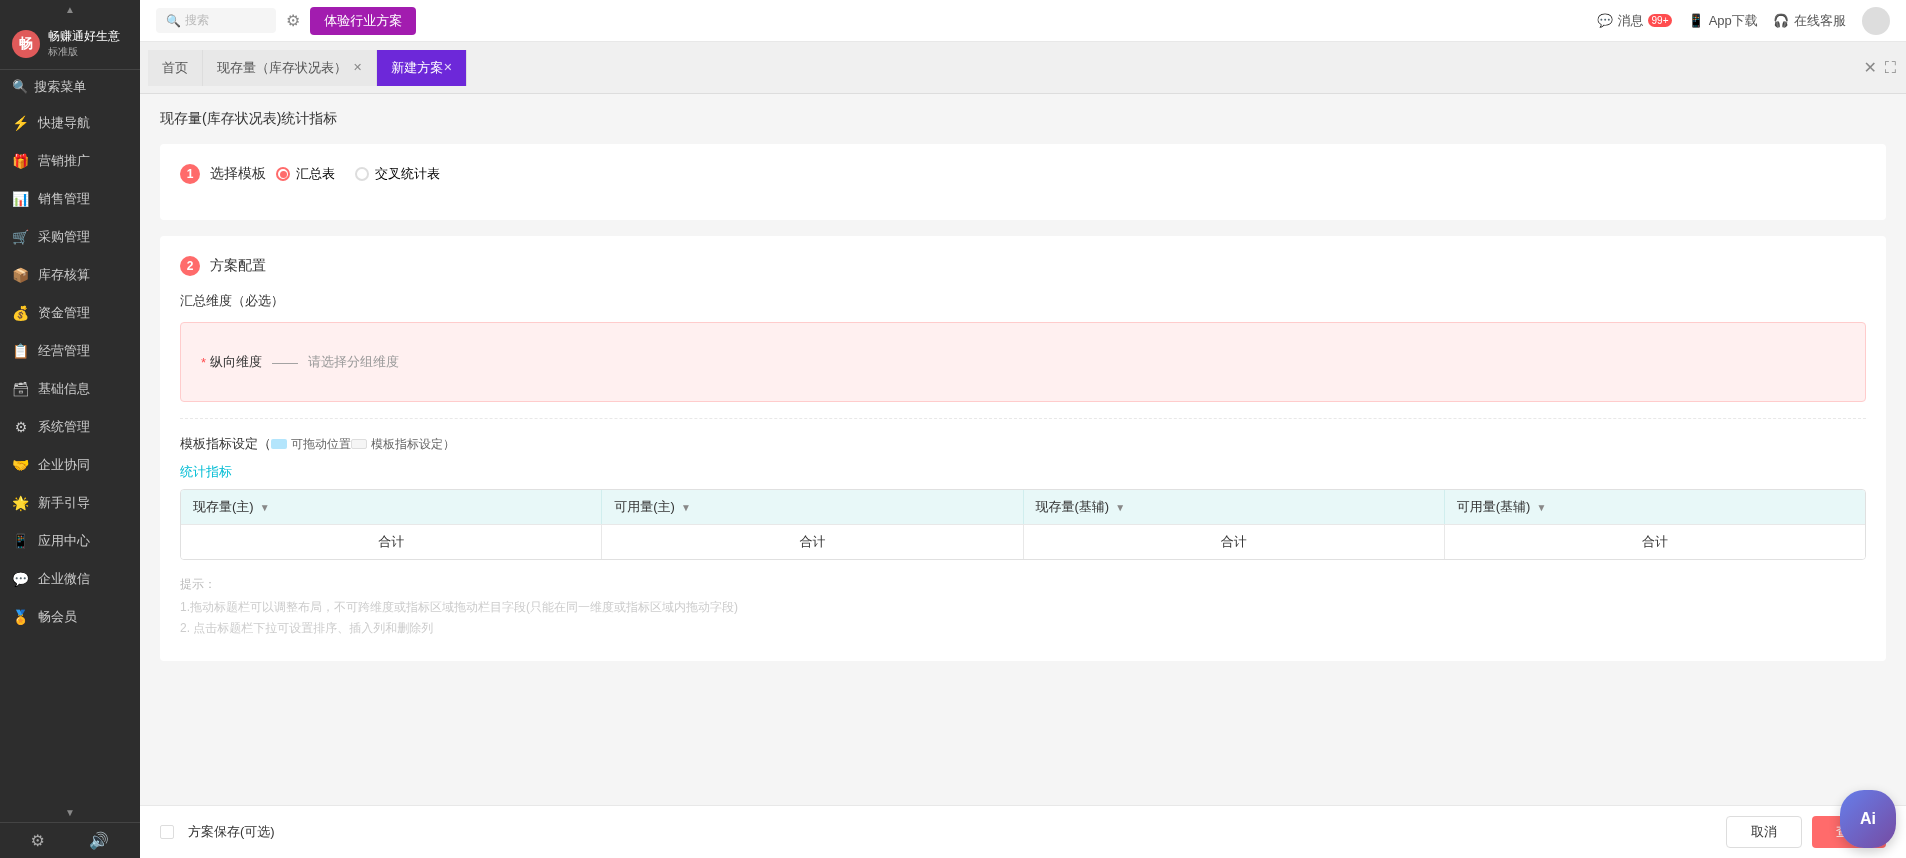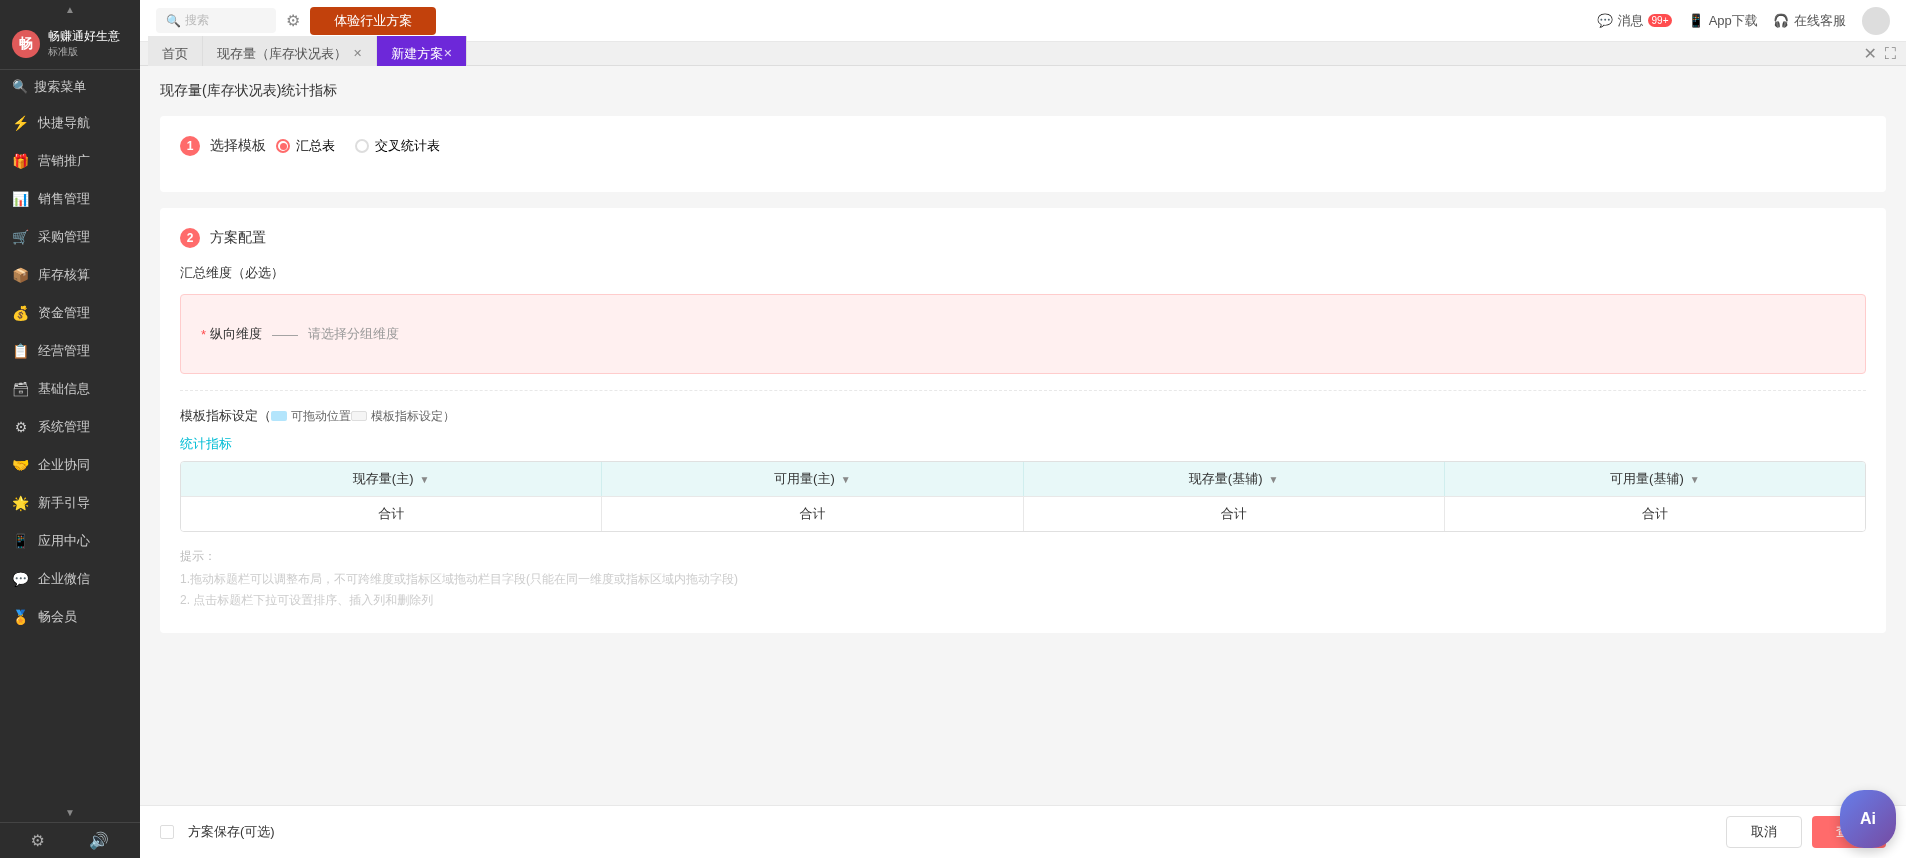--- a/index.html
+++ b/index.html
@@ -64,37 +64,37 @@
       display: flex; align-items: center; gap: 10px;
       padding: 0 16px; height: 42px; flex-shrink: 0;
     }
     .topbar-search {
       display: flex; align-items: center; gap: 4px;
       background: #f5f5f5; border-radius: 4px; padding: 4px 10px;
       font-size: 12px; color: #999; min-width: 120px;
     }
     .topbar-gear { font-size: 16px; color: #888; cursor: pointer; }
     .topbar-trial-btn {
-      background: #c2410c; color: white; border: none;
-      border-radius: 4px; padding: 5px 24px; font-size: 13px; cursor: pointer;
+      background: #a21caf; color: white; border: none;
+      border-radius: 4px; padding: 5px 14px; font-size: 13px; cursor: pointer;
     }
     .topbar-right { margin-left: auto; display: flex; align-items: center; gap: 16px; }
     .topbar-icon-group { display: flex; align-items: center; gap: 4px; cursor: pointer; color: #555; font-size: 13px; }
     .badge {
       background: #ff4d4f; color: white; border-radius: 10px;
       font-size: 10px; padding: 1px 4px; min-width: 18px; text-align: center;
     }
     .topbar-avatar { width: 28px; height: 28px; border-radius: 50%; background: #ddd; }
 
     
     .tabs {
       background: #f0f0f0;
       display: flex; align-items: center;
       border-bottom: 1px solid #ddd; flex-shrink: 0;
-      padding-left: 8px; height: 24px;
+      padding-left: 8px; height: 52px;
     }
     .tab {
       display: flex; align-items: center; gap: 6px;
       padding: 0 14px; height: 36px; cursor: pointer;
       font-size: 13px; color: #555; border-right: 1px solid #ddd;
       background: #e8e8e8;
     }
     .tab-close { font-size: 11px; color: #888; cursor: pointer; }
     .tab-new {
       display: flex; align-items: center; gap: 0;
@@ -158,21 +158,21 @@
     .legend-box.draggable { background: #b3e5fc; }
     .legend-box.not-draggable { background: #f5f5f5; border: 1px solid #ddd; }
 
     .stats-section { margin-bottom: 12px; }
     .stats-label { font-size: 13px; color: #00bcd4; margin-bottom: 8px; }
 
     .stats-table { border: 1px solid #e0e0e0; border-radius: 4px; overflow: hidden; }
     .stats-header-row { display: flex; background: #e8f8f8; }
     .stats-header-cell {
       flex: 1; padding: 8px 12px; font-size: 13px; color: #333;
-      display: flex; align-items: center; justify-content: center; gap: 6px;
+      display: flex; align-items: center; gap: 6px;
       border-right: 1px solid #d0eeee; cursor: pointer;
     }
     .stats-header-cell:last-child { border-right: none; }
     .stats-data-row { display: flex; background: white; border-top: 1px solid #e8e8e8; }
     .stats-data-cell {
       flex: 1; padding: 8px 12px; font-size: 13px; color: #333; text-align: center;
       border-right: 1px solid #e8e8e8;
     }
     .stats-data-cell:last-child { border-right: none; }
     .chevron-icon { font-size: 10px; color: #888; }

